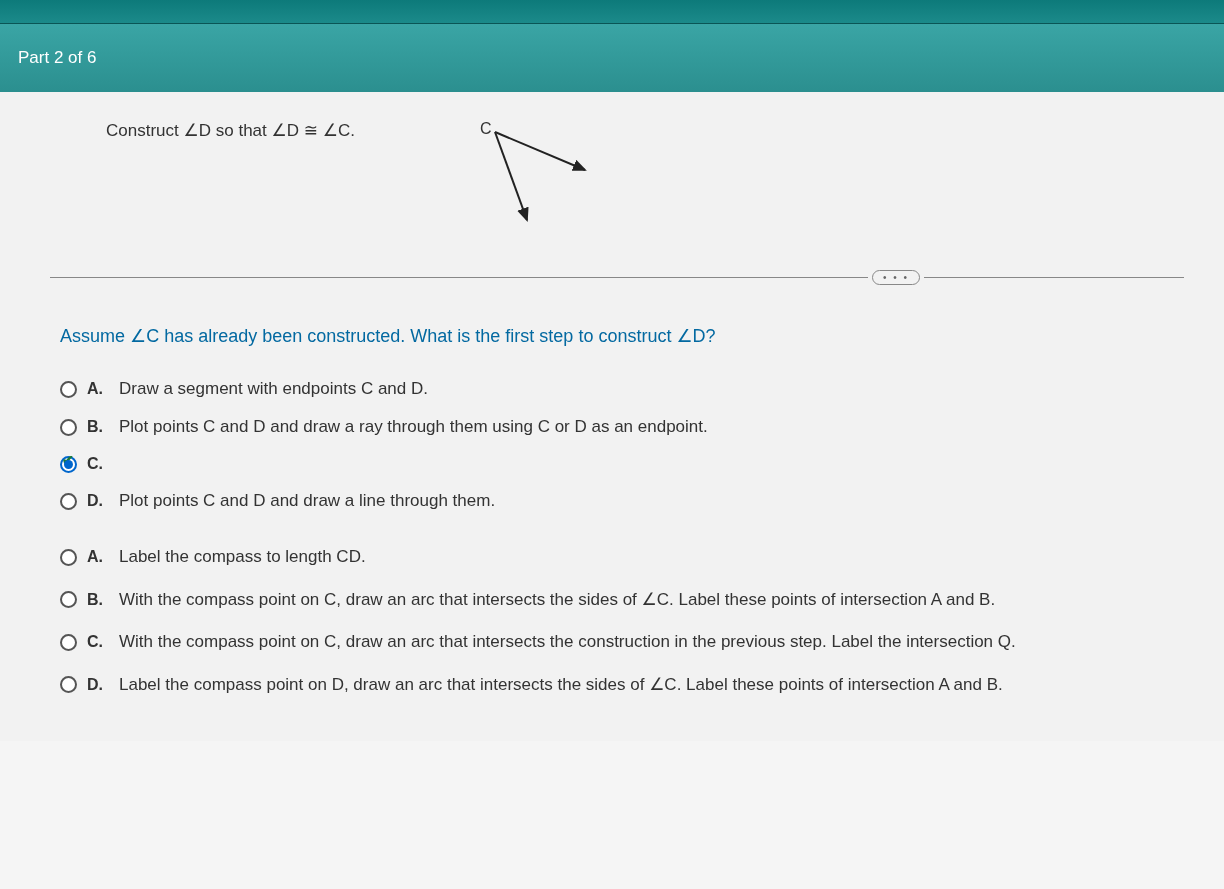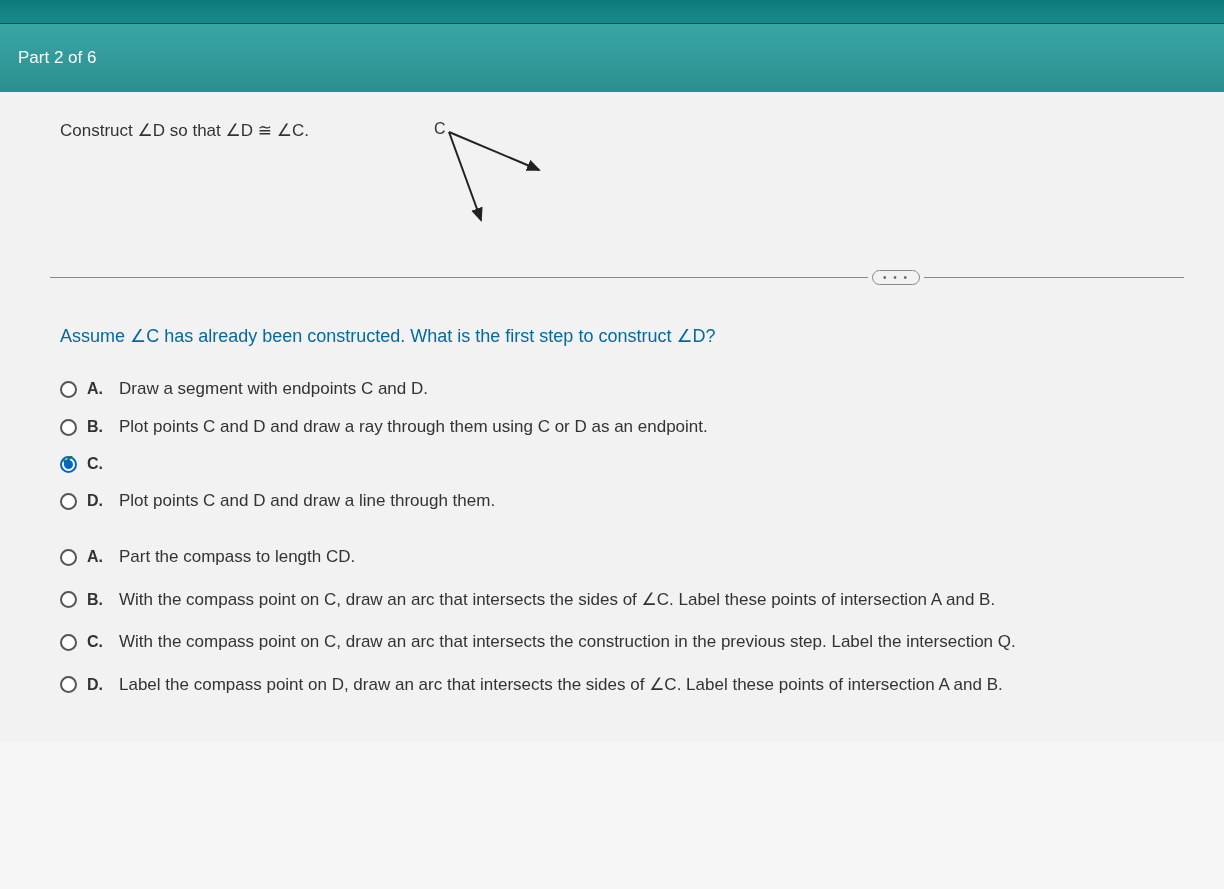--- a/index.html
+++ b/index.html
@@ -33,20 +33,21 @@
     }
     .construct-row {
       display: flex;
       align-items: flex-start;
       gap: 110px;
       margin-bottom: 20px;
     }
     .construct-text {
       font-size: 17px;
       color: #333;
+      margin-left: 46px;
     }
     .angle-symbol {
       font-family: 'Segoe UI Symbol', Arial;
     }
     .diagram-container {
       position: relative;
       width: 200px;
       height: 130px;
     }
     .divider-row {
@@ -198,21 +199,21 @@
       <span class="option-text">Plot points C and D and draw a line through them.</span>
     </div>
   </div>
 
 
   <div class="options second-options">
     <div class="option-row">
       <div class="radio"></div>
       <span class="option-letter">A.</span>
       <span class="option-text">
-        <span>Part the compass to length CD.</span>
+        <span>Label the compass to length CD.</span>
       </span>
     </div>
     <div class="option-row">
       <div class="radio"></div>
       <span class="option-letter">B.</span>
       <span class="option-text">
         <span>With the compass point on C, draw an arc that intersects the sides of </span><span class="angle-symbol">∠C</span><span>. Label these points of intersection A and B.</span>
       </span>
     </div>
     <div class="option-row">

